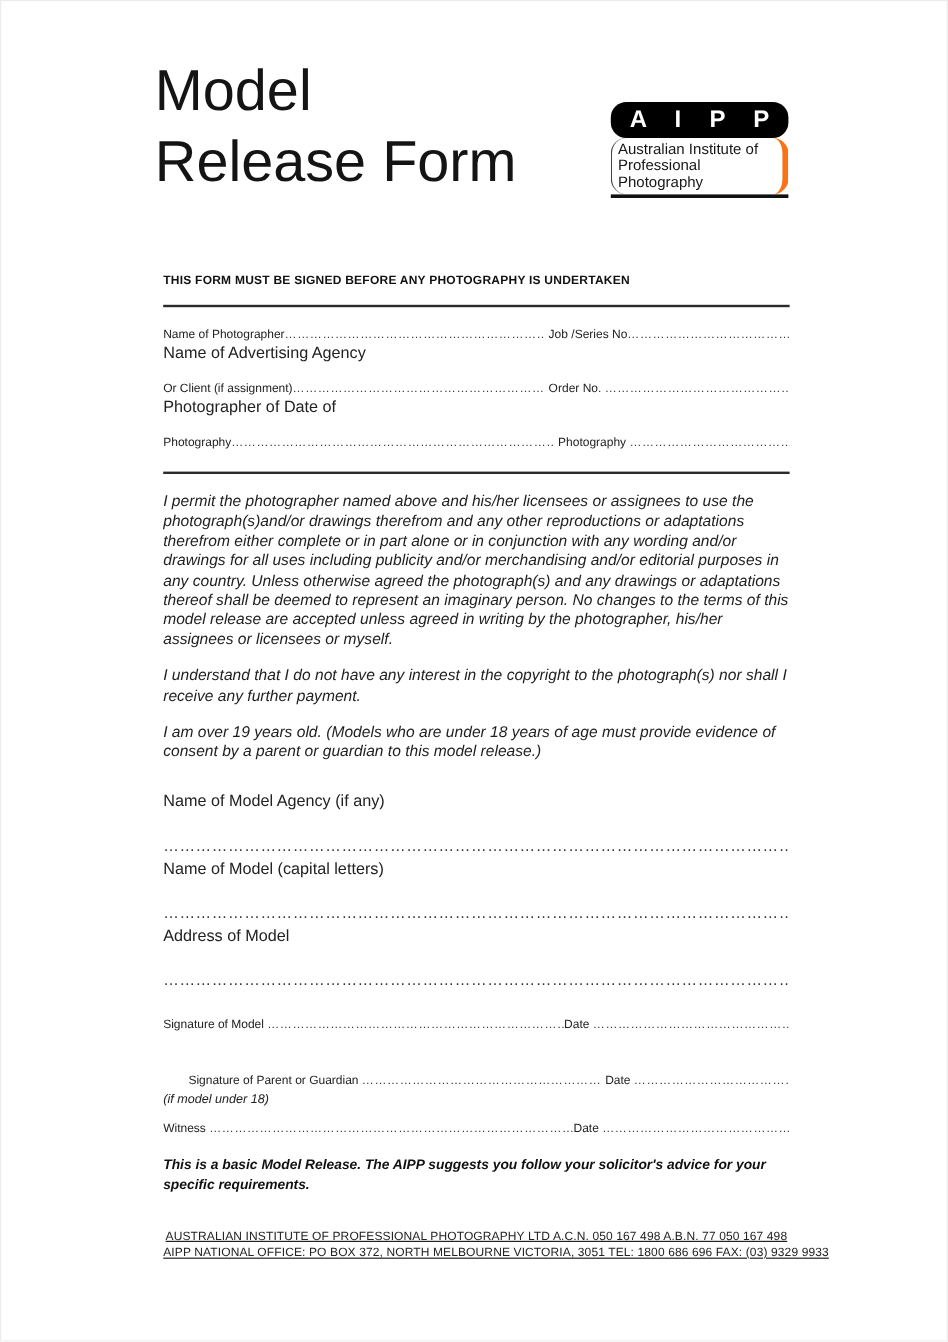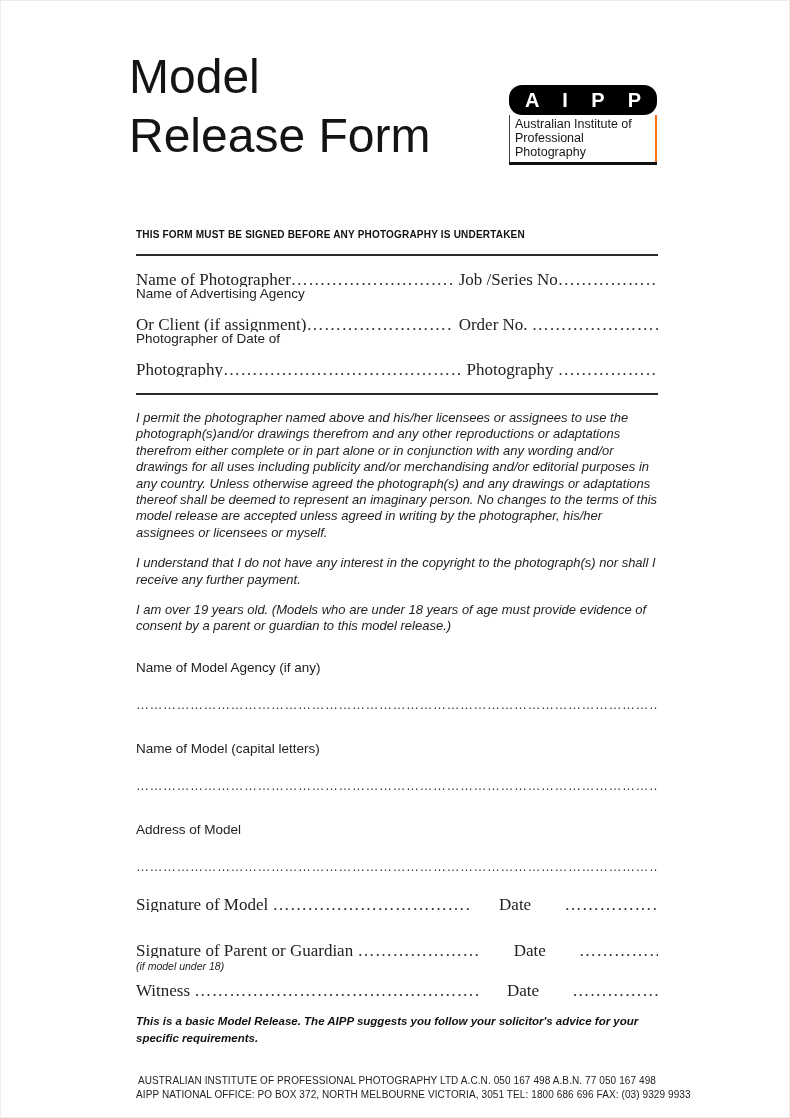--- a/index.html
+++ b/index.html
@@ -21,55 +21,55 @@
   .title span{display:block;}
   .logo{width:148px;margin-top:2px;}
   .logo-bar{
     background:#000;color:#fff;height:30px;
     display:flex;align-items:center;justify-content:center;
     font-size:20px;font-weight:700;letter-spacing:9px;padding-left:9px;
     box-sizing:border-box;
     border-radius:13px;
   }
   .logo-sub{
-    border-left:1px solid #444;border-right:2px solid #f97316;
-    padding:2px 4px 3px 5px;font-size:12.5px;line-height:14px;color:#161616;
+    border-left:1px solid #444;border-right:5px solid #f97316;
+    padding:2px 4px 3px 5px;font-size:12.5px;line-height:14px;color:#161616;border-radius:13px;
   }
   .logo-bottom{height:3px;background:#111;}
 
   
   .notice{margin-top:64px;font-size:10px;font-weight:700;color:#111;letter-spacing:.2px;}
   .rule{height:2px;background:#2a2a2a;border:0;margin:14px 0 0 0;}
 
-  .dot-row{display:flex;align-items:flex-start;margin-top:17px;font-size:17px;line-height:14px;white-space:pre;font-family:Liberation Serif, serif;}
+  .dot-row{display:flex;align-items:flex-start;margin-top:17px;font-size:10px;line-height:14px;white-space:pre;}
   .plain-label{font-size:13.5px;line-height:14px;}
   .left-group{display:flex;align-items:baseline;overflow:hidden;flex:none;}
   .leader{flex:1 1 0;min-width:0;overflow:hidden;white-space:nowrap;color:#333;letter-spacing:.5px;}
   .lbl{flex:none;white-space:pre;}
   .w61{width:61%;}  .w625{width:62.5%;}
-  .w64{width:64%;}  .w655{width:65.5%;} .w66{width:66%;}
+  .w64{width:64%;}  .w655{width:65.5%;} .w66{width:66%;margin-left:21px;}
 
   .rule-2{margin-top:16px;}
 
   .para{font-style:italic;font-size:13px;line-height:16.4px;margin-top:14px;color:#1e1e1e;}
   .para.first{margin-top:15px;}
 
-  .fill-label{margin-top:30px;font-size:13.5px;line-height:14px;}
+  .fill-label{margin-top:5px;font-size:13.5px;line-height:14px;}
   .fill-label.gap{margin-top:26px;}
   .write-line{margin-top:23px;font-size:13px;line-height:14px;color:#333;overflow:hidden;white-space:nowrap;letter-spacing:.5px;}
 
-  .sig-row{margin-top:24px;gap:29px;}
+  .sig-row{margin-top:24px;}
   .sig-row.second{margin-top:32px;}
   .sig-row.third{margin-top:12px;}
   .sig-note{font-size:10.5px;font-style:italic;line-height:12px;margin-top:2px;color:#222;}
 
   .footnote{margin-top:15px;font-size:11.5px;font-weight:700;font-style:italic;line-height:17px;color:#111;}
   .footnote span{display:block;}
 
-  .doc-footer{margin-top:27px;text-align:center;font-size:10px;line-height:14px;color:#222;letter-spacing:.1px;}
+  .doc-footer{margin-top:27px;text-align:center;font-size:10px;line-height:14px;color:#222;letter-spacing:.1px;text-decoration:underline;}
   .doc-footer span{display:block;white-space:nowrap;}
 </style>
 </head>
 <body>
 
 <div class="page">
 
   <div class="doc-header">
     <h1 class="title">
       <span>Model</span>

